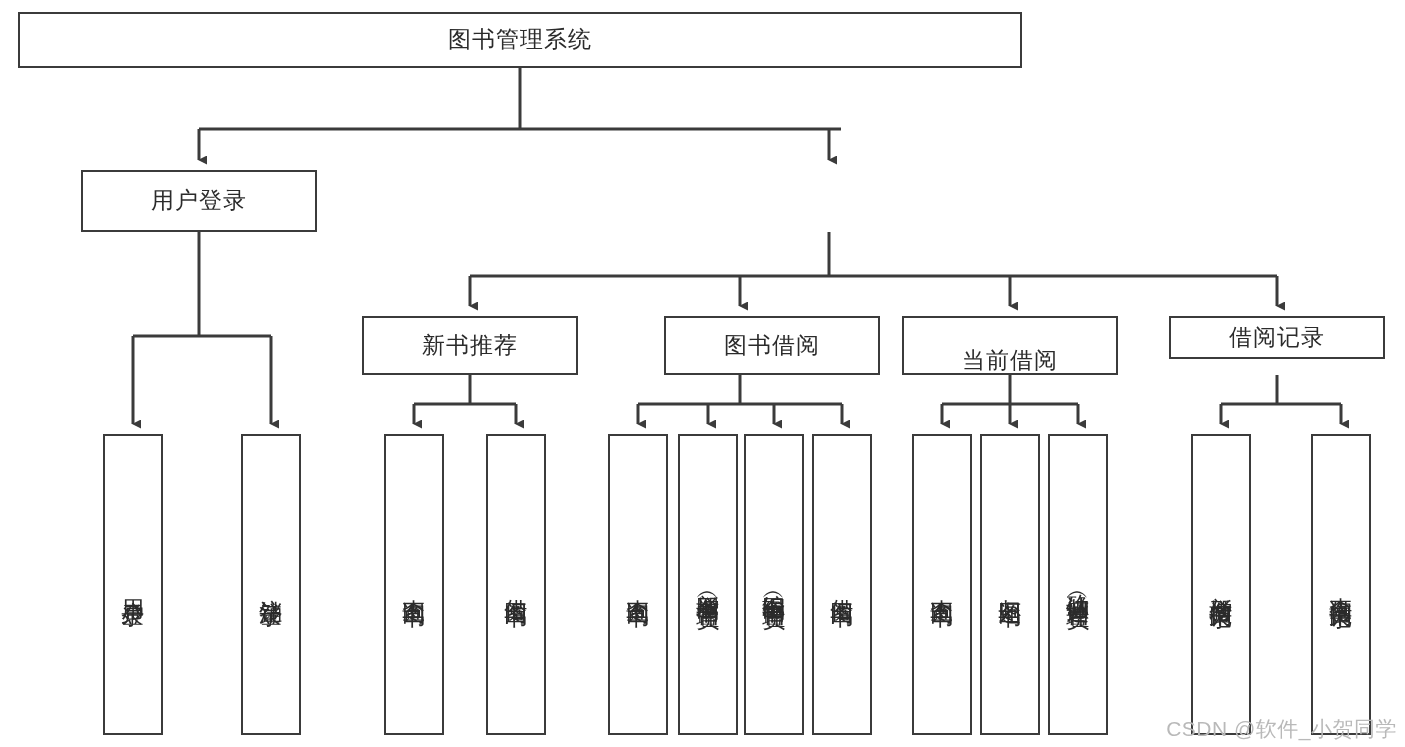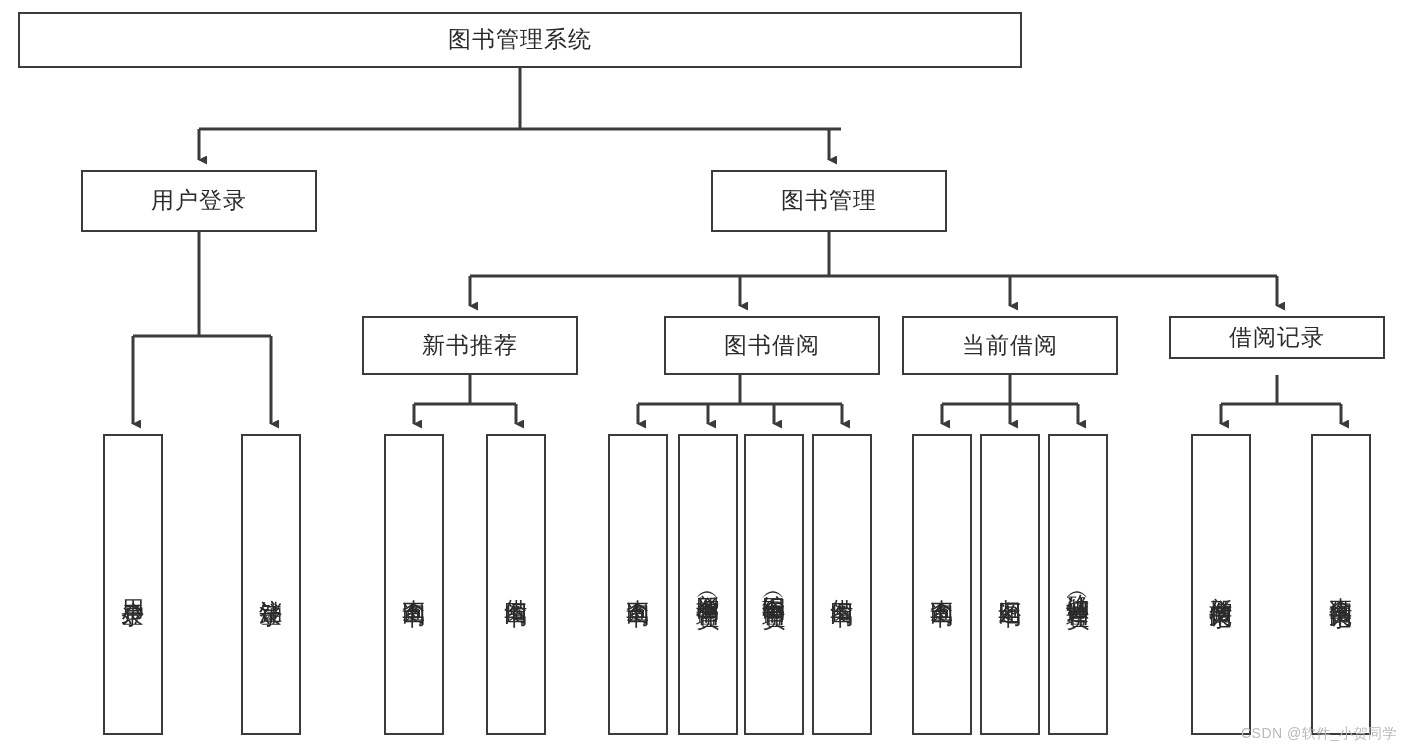--- a/index.html
+++ b/index.html
@@ -52,21 +52,21 @@
     writing-mode: vertical-rl;
     text-orientation: upright;
     display: block;
     text-align: center;
     white-space: nowrap;
   }
   .watermark {
     position: absolute;
     right: 8px;
     bottom: 4px;
-    font-size: 14px;
+    font-size: 21px;
     color: #b9b9b9;
     letter-spacing: 0.5px;
     white-space: nowrap;
   }
 </style>
 </head>
 <body>
 
 <div id="canvas">
 
@@ -120,31 +120,28 @@
     </g>
   </svg>
 
   <div class="node horiz" style="left:18px; top:12px; width:1004px; height:56px;">
     <span>图书管理系统</span>
   </div>
 
   <div class="node horiz" style="left:81px; top:170px; width:236px; height:62px;">
     <span>用户登录</span>
   </div>
-  <div class="node horiz" style="left:711px; top:170px; width:236px; height:62px;">
-    <span>图书管理</span>
-  </div>
 
   <div class="node horiz" style="left:362px; top:316px; width:216px; height:59px;">
     <span>新书推荐</span>
   </div>
   <div class="node horiz" style="left:632px; top:316px; width:216px; height:59px;margin-left:32px;">
     <span>图书借阅</span>
   </div>
-  <div class="node horiz" style="left:902px; top:316px; width:216px; height:59px;">
+  <div class="node horiz" style="left:902px; top:316px; width:216px; height:59px;align-items:flex-end;">
     <span>当前借阅</span>
   </div>
   <div class="node horiz" style="left:1169px; top:316px; width:216px; height:43px;">
     <span>借阅记录</span>
   </div>
 
   <div class="node vert" style="left:103px; top:434px; width:60px; height:301px;">
     <span class="vtext">用户登录</span>
   </div>
   <div class="node vert" style="left:241px; top:434px; width:60px; height:301px;">

